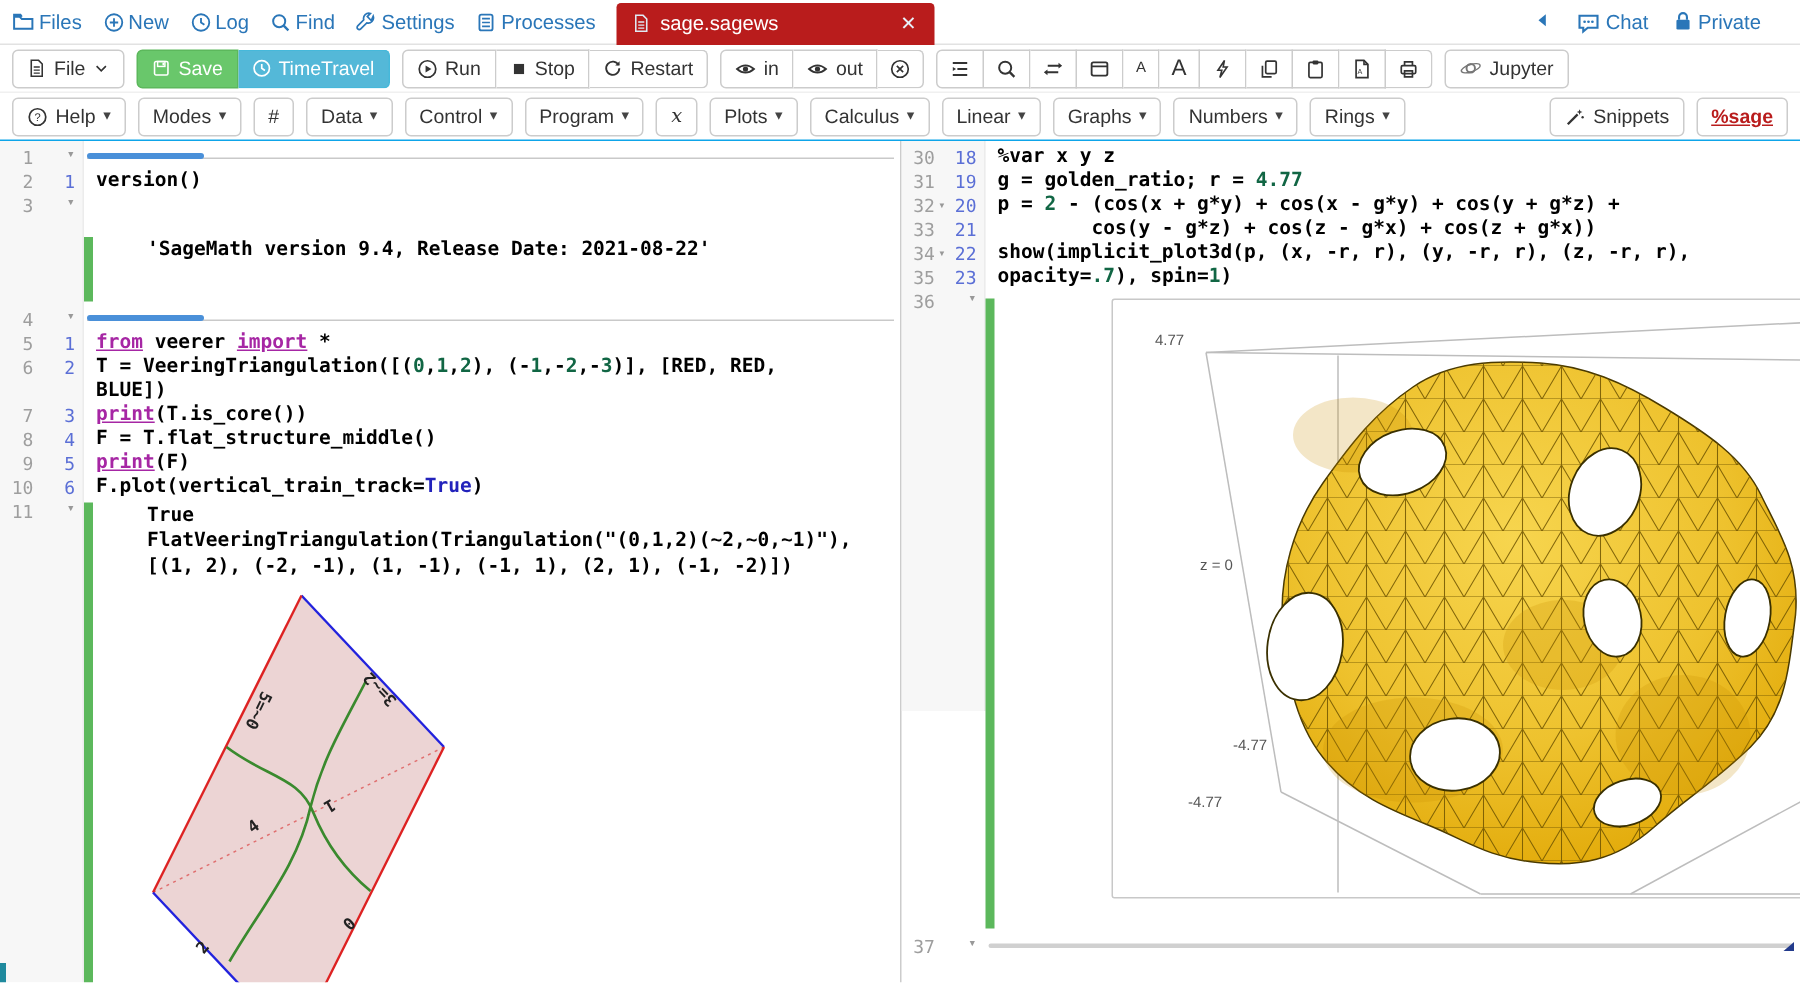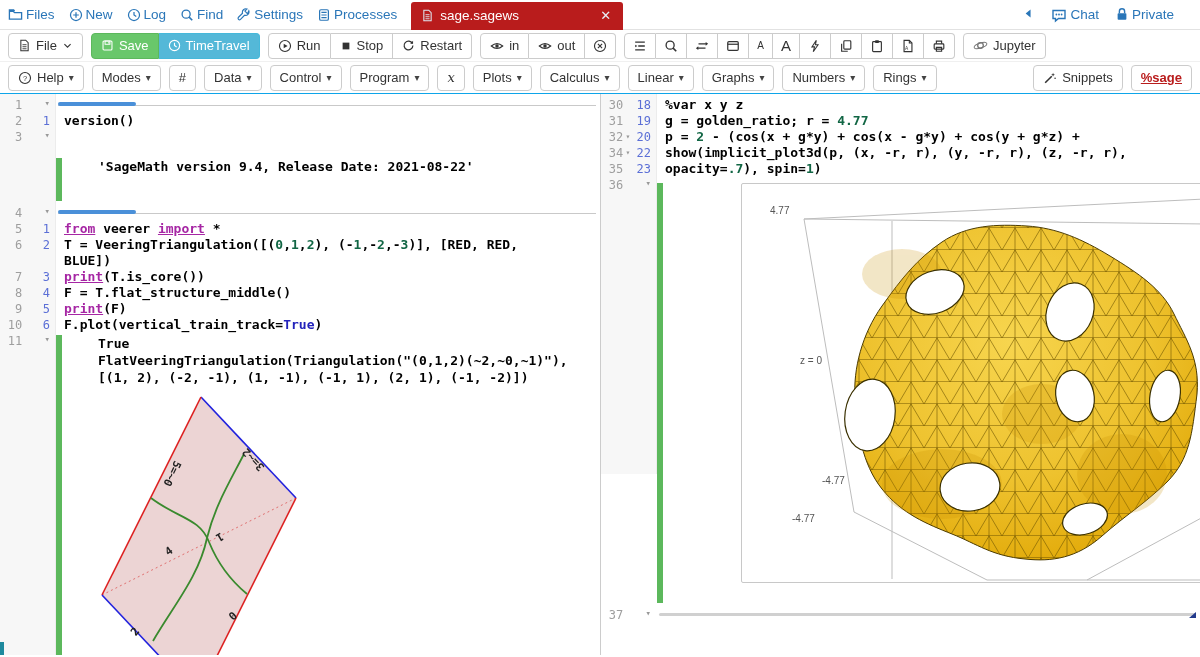--- a/index.html
+++ b/index.html
@@ -670,20 +670,30 @@
               <span class="g1">32</span>
               <span class="fold">▾</span>
               <span class="g2 num">20</span>
             </div>
             <div class="content">
               <div class="code-line"><span>p = </span><span class="cn">2</span><span> - (cos(x + g*y) + cos(x - g*y) + cos(y + g*z) +</span></div>
             </div>
           </div>
           <div class="row">
             <div class="gut">
+              <span class="g1">33</span>
+              <span class="fold"></span>
+              <span class="g2 num">21</span>
+            </div>
+            <div class="content">
+              <div class="code-line"><span>        cos(y - g*z) + cos(z - g*x) + cos(z + g*x))</span></div>
+            </div>
+          </div>
+          <div class="row">
+            <div class="gut">
               <span class="g1">34</span>
               <span class="fold">▾</span>
               <span class="g2 num">22</span>
             </div>
             <div class="content">
               <div class="code-line"><span>show(implicit_plot3d(p, (x, -r, r), (y, -r, r), (z, -r, r),</span></div>
             </div>
           </div>
           <div class="row">
             <div class="gut">

